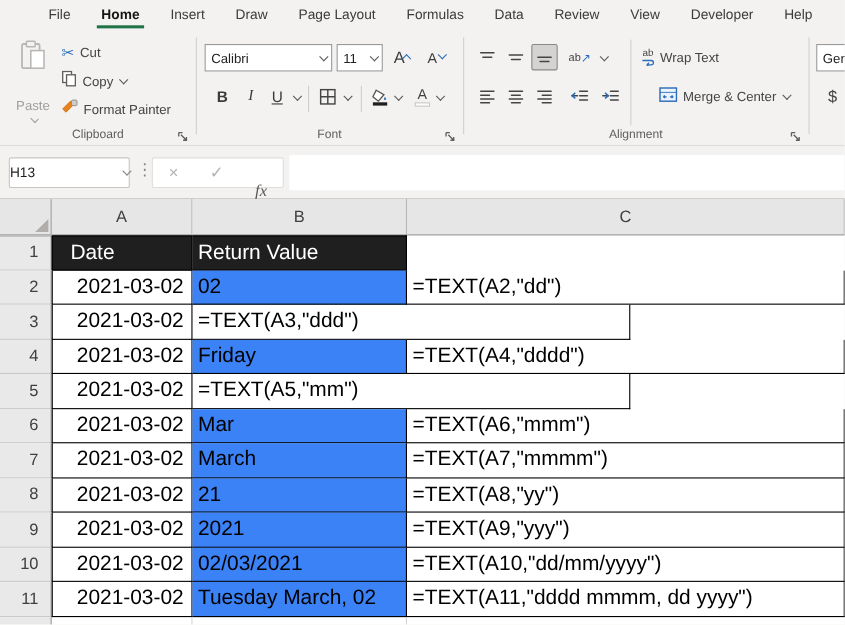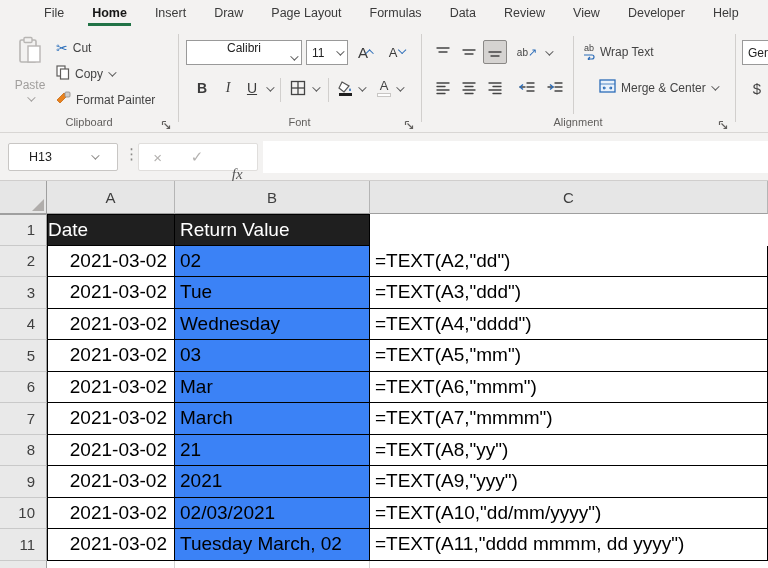--- a/index.html
+++ b/index.html
@@ -21,42 +21,42 @@
   .rlabel { font-size:12px; color:#444; white-space:nowrap; }
   .chv { display:inline-block; width:6px; height:6px; border-right:1.3px solid #5a5a5a; border-bottom:1.3px solid #5a5a5a; transform:rotate(45deg) translateY(-2px); }
   .chv.up { transform:rotate(-135deg) translateY(-2px); }
   .chv.blue { border-color:#2b6cb8; }
   .iconbtn { position:absolute; display:flex; align-items:center; justify-content:center; width:24px; height:24px; border-radius:2px; }
   .iconbtn.selected { background:#d5d3d1; border:1px solid #8a8886; }
 
   
   .g-clip { position:absolute; left:0; top:0; width:178px; height:107px; }
   .paste { position:absolute; left:8px; top:10px; width:44px; height:76px; display:flex; flex-direction:column; align-items:center; justify-content:flex-start; }
-  .paste .rlabel { color:#a19f9d; margin-top:8px; }
+  .paste .rlabel { color:#a19f9d; margin-top:18px; }
   .cliprow { position:absolute; left:56px; display:flex; align-items:center; gap:5px; height:20px; }
   .scissors { color:#2c6fbb; font-size:14px; line-height:1; }
 
   
   .g-font { position:absolute; left:178px; top:0; width:243px; height:107px; }
   .combo { position:absolute; background:#fff; border:1px solid #999; display:flex; align-items:center; font-size:12px; color:#222; padding:0 5px; height:25px; }
   .combo .chv { margin-left:auto; }
   .fontdiv { position:absolute; top:52px; height:24px; width:1px; background:#d1cfcd; }
   .bchar { font-size:14px; color:#3b3b3b; }
 
   
   .g-align { position:absolute; left:421px; top:0; width:314px; height:107px; }
   .alrow1 { top:14px; }
   .labelbtn { position:absolute; display:flex; align-items:center; gap:5px; height:24px; }
 
   
   .g-num { position:absolute; left:735px; top:0; width:33px; height:107px; }
 
   
   .fbar { position:absolute; left:0; top:133px; width:768px; height:48px; background:#f3f2f1; border-bottom:1px solid #d0cecd; }
-  .namebox { position:absolute; left:8px; top:10px; width:110px; height:28px; background:#fff; border:1px solid #c8c6c4; border-radius:2px; display:flex; align-items:center; padding:0 20px; font-size:12.5px; color:#1f1f1f; }
+  .namebox { position:absolute; left:8px; top:10px; width:110px; height:28px; background:#fff; border:1px solid #c8c6c4; border-radius:2px; display:flex; align-items:center; padding:0 0; font-size:12.5px; color:#1f1f1f; }
   .namebox .chv { margin-left:auto; border-color:#8a8886; }
   .vdots { position:absolute; left:124px; top:12px; font-size:15px; color:#8a8886; letter-spacing:0; }
   .fxcluster { position:absolute; left:138px; top:10px; width:120px; height:28px; background:#fff; border:1px solid #e0dedc; border-radius:2px; display:flex; align-items:center; justify-content:space-around; }
   .fxc { color:#b3b1af; font-size:15px; }
   .fxglyph { font-family:"Liberation Serif", serif; font-style:italic; font-size:15px; color:#555;margin-top:34px; }
   .finput { position:absolute; left:263px; top:8px; width:505px; height:32px; background:#fff; border:none; font-size:13px; padding:0 6px; outline:none; }
 
   
   .sheet { position:absolute; left:0; top:181px; width:768px; height:387px; background:#fff; }
   .colhdrs { display:flex; height:33px; background:#e6e6e6; }
@@ -64,21 +64,21 @@
   .corner::after { content:""; position:absolute; right:2px; bottom:2px; border-style:solid; border-width:0 0 12px 12px; border-color:transparent transparent #b0adab transparent; }
   .colhdr { display:flex; align-items:center; justify-content:center; font-size:15px; color:#3f3f3f; border-right:1px solid #b5b5b5; border-bottom:1px solid #9f9f9f; background:#e6e6e6; }
   .c-a { width:128px; } .c-b { width:195px; } .c-c { width:398px; }
   .grow { display:flex; height:31.5px; }
   .gut { width:47px; display:flex; align-items:center; justify-content:flex-end; padding-right:11px; font-size:15px; color:#3f3f3f; background:#e9e9e9; border-right:1px solid #9f9f9f; border-bottom:1px solid #c9c9c9; }
   .cell { display:flex; align-items:center; font-size:19px; color:#000; border-right:1px solid #000; border-bottom:1px solid #000; overflow:hidden; white-space:nowrap; }
   .cell.a { width:128px; justify-content:flex-end; padding-right:7px; border-left:1px solid #000; }
   .cell.b { width:195px; padding-left:5px; background:#3b82f6; }
   .cell.c { width:398px; padding-left:5px; }
   .hdr-row .cell { background:var(--hdrfill); color:#fff; border-top:1px solid #000; }
-  .hdr-row .cell.a { justify-content:flex-start; padding-left:0; }
+  .hdr-row .cell.a { justify-content:flex-start; padding-left:16px; }
   .hdr-row .gut { border-top:1px solid #9f9f9f; }
   .partial { display:flex; height:7.5px; overflow:hidden; }
   .partial .gut { height:31.5px; align-items:center; border-bottom:none; }
   .pcell { border-right:1px solid #d4d4d4; height:100%; }
   svg.lines line { stroke:#444; stroke-width:1.4; stroke-linecap:round; }
 </style>
 </head>
 <body>
 
 <div id="app">
@@ -137,21 +137,21 @@
       <div class="grouplabel">Clipboard</div>
       <span class="launcher">
         <svg width="11" height="11" viewBox="0 0 11 11">
             <path d="M1.5 1.5 H5 M1.5 1.5 V5 M3.5 3.5 L8.5 8.5 M8.5 5.5 V8.5 H5.5" fill="none" stroke="#605e5c" stroke-width="1.2"></path>
           </svg>
       </span>
     </div>
     <div class="rsep" style="left:178px;"></div>
 
     <div class="g-font">
-      <div class="combo" style="left:8px; top:14px; width:116px;flex-direction:column;">
+      <div class="combo" style="left:8px; top:14px; width:116px;">
         <span>Calibri</span>
           <span class="chv"></span>
       </div>
       <div class="combo" style="left:128px; top:14px; width:42px;">
         <span>11</span>
           <span class="chv"></span>
       </div>
       <div class="iconbtn" style="left:176px; top:14px;">
         <span style="font-size:15px; color:#3b3b3b;">A</span>
           <span class="chv up blue"></span>
@@ -345,35 +345,33 @@
   <div class="grow">
     <div class="gut">2</div>
     <div class="cell a">2021-03-02</div>
     <div class="cell b">02</div>
     <div class="cell c">=TEXT(A2,"dd")</div>
   </div>
 
   <div class="grow">
     <div class="gut">3</div>
     <div class="cell a">2021-03-02</div>
-    <div class="cell b">Tue</div>
     <div class="cell c">=TEXT(A3,"ddd")</div>
   </div>
 
   <div class="grow">
     <div class="gut">4</div>
     <div class="cell a">2021-03-02</div>
-    <div class="cell b">Wednesday</div>
+    <div class="cell b">Friday</div>
     <div class="cell c">=TEXT(A4,"dddd")</div>
   </div>
 
   <div class="grow">
     <div class="gut">5</div>
     <div class="cell a">2021-03-02</div>
-    <div class="cell b">03</div>
     <div class="cell c">=TEXT(A5,"mm")</div>
   </div>
 
   <div class="grow">
     <div class="gut">6</div>
     <div class="cell a">2021-03-02</div>
     <div class="cell b">Mar</div>
     <div class="cell c">=TEXT(A6,"mmm")</div>
   </div>
 

